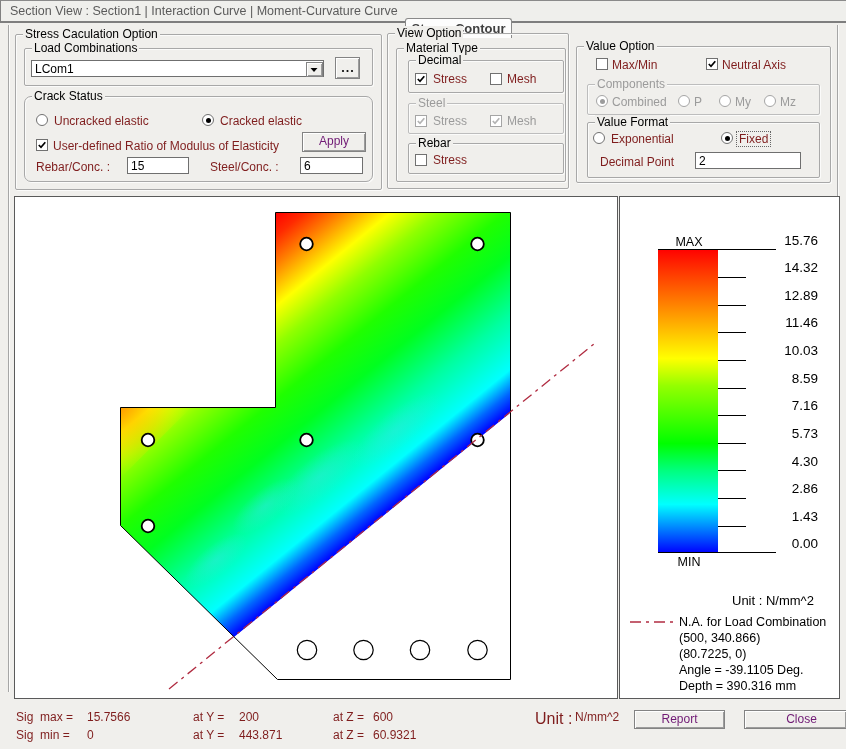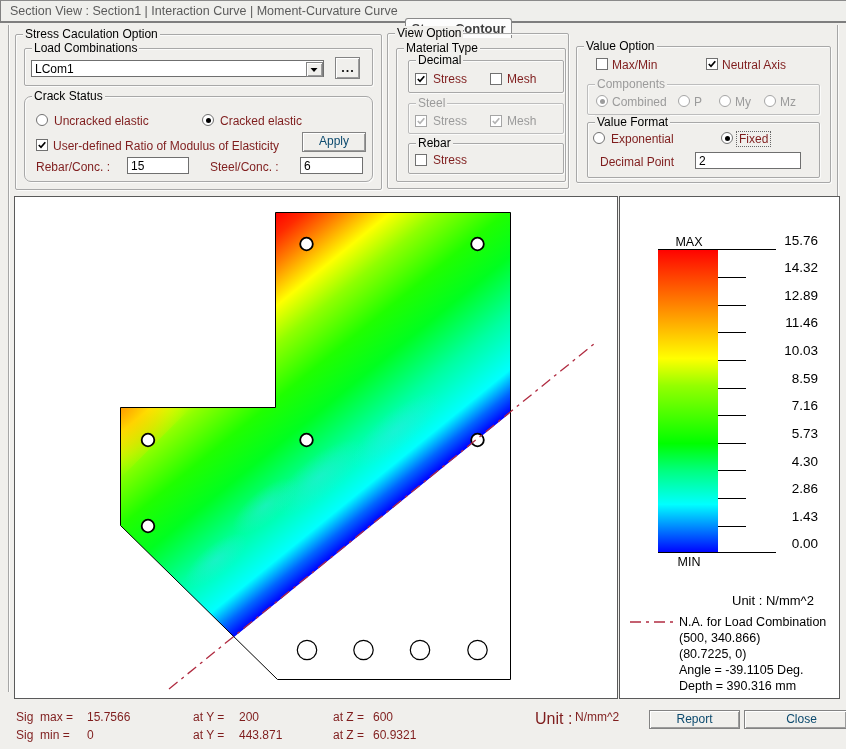--- a/index.html
+++ b/index.html
@@ -14,21 +14,21 @@
   .vline{width:1px;background:#a6a6a6;box-shadow:1px 0 0 #fbfbfa;}
   
   .grp{border:1px solid #a8a8a8;border-radius:2px;box-shadow:inset 1px 1px 0 #fbfbfa, 1px 1px 0 #fbfbfa;}
   .grp.disb{border-color:#bdbdbd;}
   .gt{position:absolute;top:-8px;left:7px;background:#f0efec;padding:0 2px;font-size:12px;color:#000;line-height:14px;white-space:nowrap;}
   .gt.dis{color:#9b9b9b;}
   .lab{font-size:12px;color:#7f1d1d;white-space:pre;}
   .lab.dis{color:#9b9b9b;}
   
   .edit{background:#fff;border:1px solid #6f6f6f;font-size:12px;padding:1px 3px;line-height:14px;}
-  .btn{background:#f0efec;border:1px solid #838383;box-shadow:inset 1px 1px 0 #ffffff,inset -1px -1px 0 #9c9c9c;font-size:12px;text-align:center;color:#0c4a6e;}
+  .btn{background:#f0efec;border:1px solid #838383;box-shadow:inset 1px 1px 0 #ffffff,inset -1px -1px 0 #9c9c9c;font-size:12px;text-align:center;color:#701a75;}
   .cb{width:10px;height:10px;background:#fff;border:1px solid #717171;}
   .cb.dis{border-color:#a5a5a5;}
   .cb svg,.btn svg{display:block;}
   .rad{width:10px;height:10px;background:#fff;border:1px solid #717171;border-radius:50%;}
   .rad.dis{border-color:#a5a5a5;}
   .rad .dot{position:absolute;left:2.5px;top:2.5px;width:5px;height:5px;border-radius:50%;background:#000;}
   .rad .dot.dis{background:#9b9b9b;}
   .panel{background:#fff;border:1px solid #5a5a5a;}
 </style>
 </head>
@@ -292,14 +292,14 @@
   <div class="abs lab" style="left:333px;top:710px;font-size:12px;">at Z =</div>
   <div class="abs lab" style="left:373px;top:710px;font-size:12px;">600</div>
   <div class="abs lab" style="left:535px;top:710px;font-size:16px;">Unit :</div>
   <div class="abs lab" style="left:575px;top:710px;font-size:12px;">N/mm^2</div>
   <div class="abs lab" style="left:16px;top:728px;font-size:12px;">Sig  min =</div>
   <div class="abs lab" style="left:87px;top:728px;font-size:12px;">0</div>
   <div class="abs lab" style="left:193px;top:728px;font-size:12px;">at Y =</div>
   <div class="abs lab" style="left:239px;top:728px;font-size:12px;">443.871</div>
   <div class="abs lab" style="left:333px;top:728px;font-size:12px;">at Z =</div>
   <div class="abs lab" style="left:373px;top:728px;font-size:12px;">60.9321</div>
-  <div class="abs btn" style="left:649px;top:710px;width:89px;height:17px;line-height:16px;">Report</div>
+  <div class="abs btn" style="left:634px;top:710px;width:89px;height:17px;line-height:16px;">Report</div>
   <div class="abs btn" style="left:744px;top:710px;width:89px;height:17px;line-height:16px;padding-left:12px;">Close</div>
 
 </body></html>

